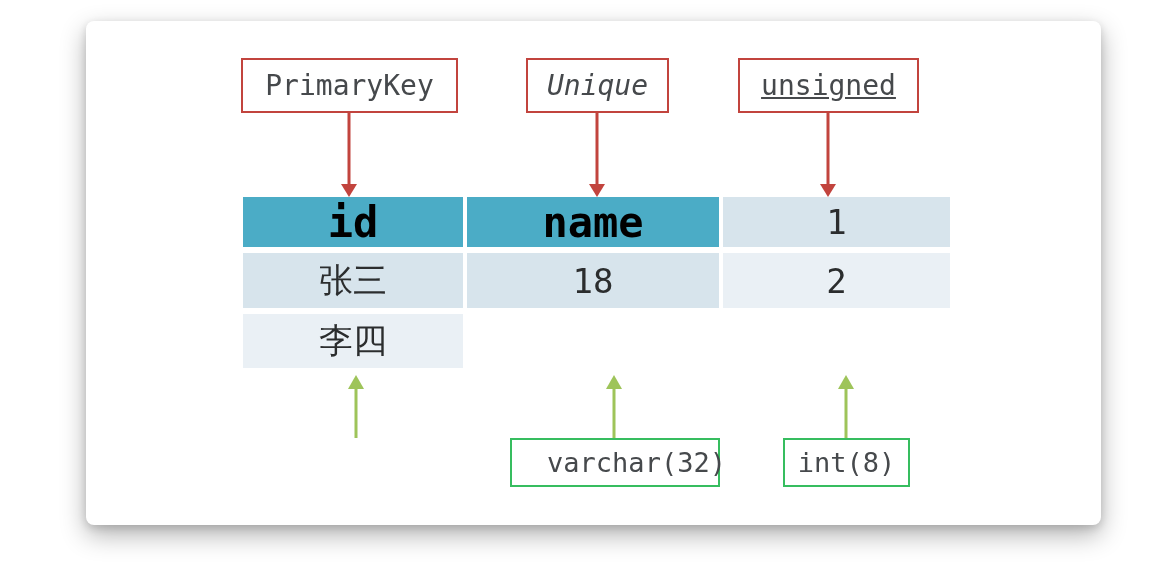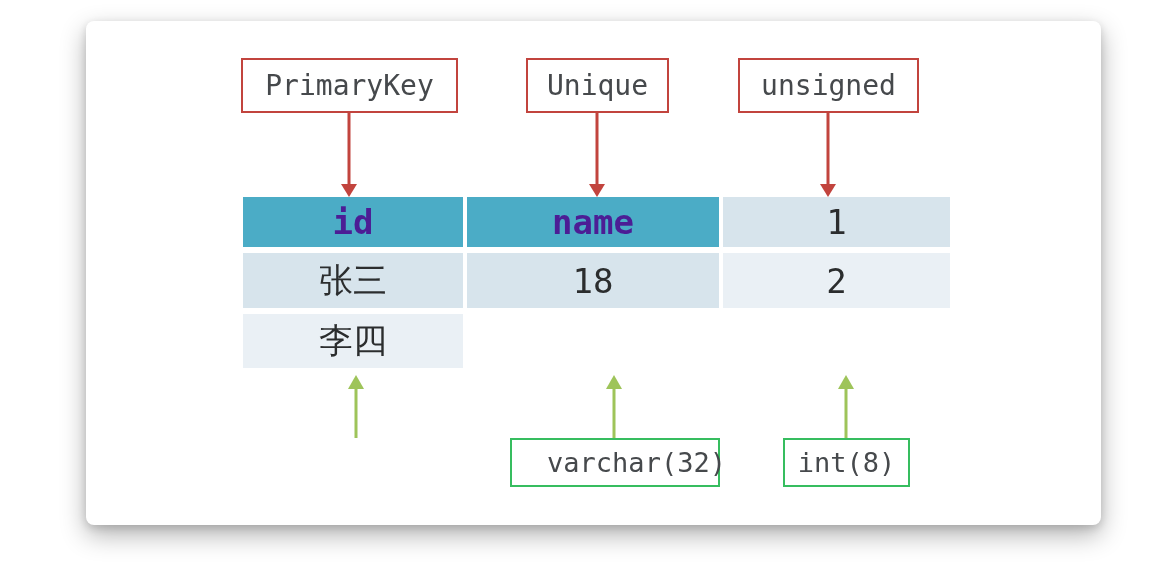--- a/index.html
+++ b/index.html
@@ -27,22 +27,22 @@
     box-sizing: border-box;
     background: #ffffff;
     display: flex; align-items: center; justify-content: center;
     font-size: 28px;
     color: #46494c;
     white-space: nowrap;
   }
   .anno.top { top: 37px; height: 55px; border: 2px solid #c2443e; }
   .anno.bottom { top: 417px; height: 49px; border: 2px solid #36bd5f; font-size: 27px; }
   .anno.pk  { left: 155px; width: 217px; }
-  .anno.uq  { left: 440px; width: 143px; }
-  .anno.us  { left: 652px; width: 181px; }
+  .anno.uq  { left: 440px; width: 143px; font-style: italic; }
+  .anno.us  { left: 652px; width: 181px; text-decoration: underline; }
   .anno.big { left: 172px; width: 195px; }
   .anno.var { left: 424px; width: 210px; padding-left: 43px; }
   .anno.int { left: 697px; width: 127px; }
 
   
   .arrow { position: absolute; width: 18px; transform: translateX(-50%); }
   .arrow .shaft { position: absolute; left: 50%; transform: translateX(-50%); width: 3px; }
   .arrow .head { position: absolute; left: 50%; transform: translateX(-50%); width: 0; height: 0; }
 
   .arrow.down { top: 92px; height: 84px; }
@@ -75,23 +75,23 @@
     left: 157px; top: 176px;
     width: 707px;
     display: grid;
     grid-template-columns: 220px 252px 227px;
     grid-template-rows: 50px 55px 54px;
     column-gap: 4px;
     row-gap: 6px;
   }
   .th {
     background: #4bacc6;
-    color: #4c1d95;
+    color: #000000;
     font-weight: bold;
-    font-size: 34px;
+    font-size: 42px;
     display: flex; align-items: center; justify-content: center; text-align: center;
   }
   .td {
     color: #2b2d2e;
     font-size: 34px;
     display: flex; align-items: center; justify-content: center;
     font-family: "DejaVu Sans Mono", "Liberation Mono", monospace, sans-serif;
   }
   .td.r1 { background: #d7e4ec; }
   .td.r2 { background: #eaf0f5; }

